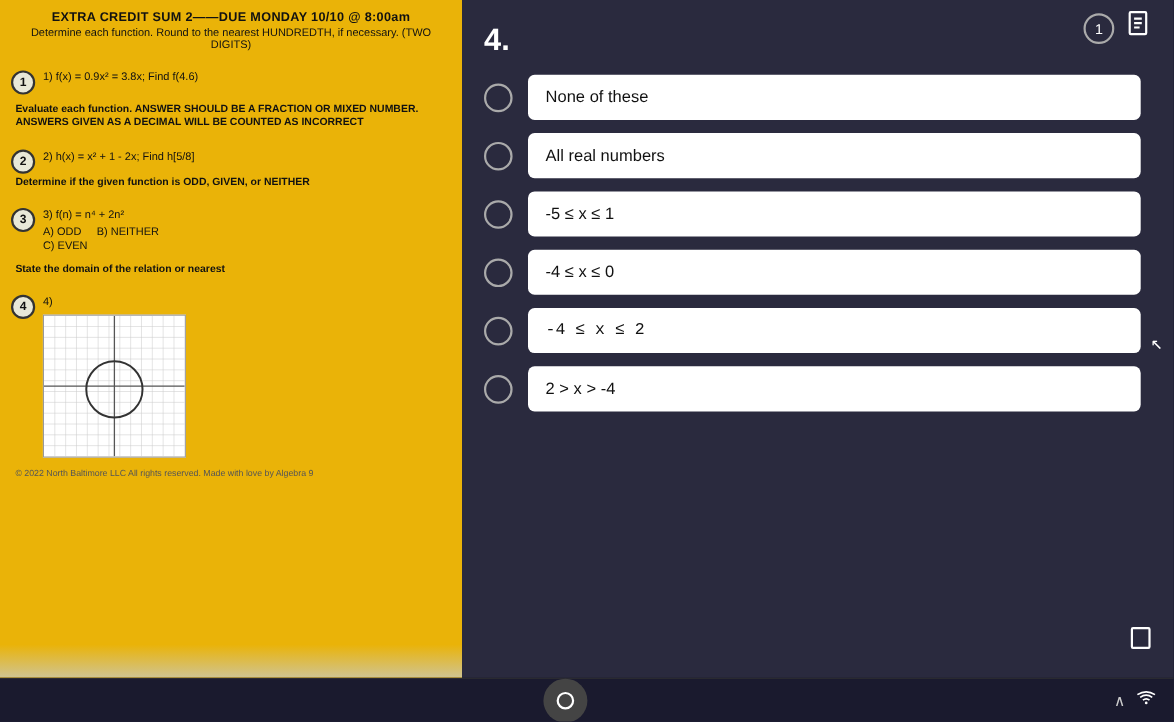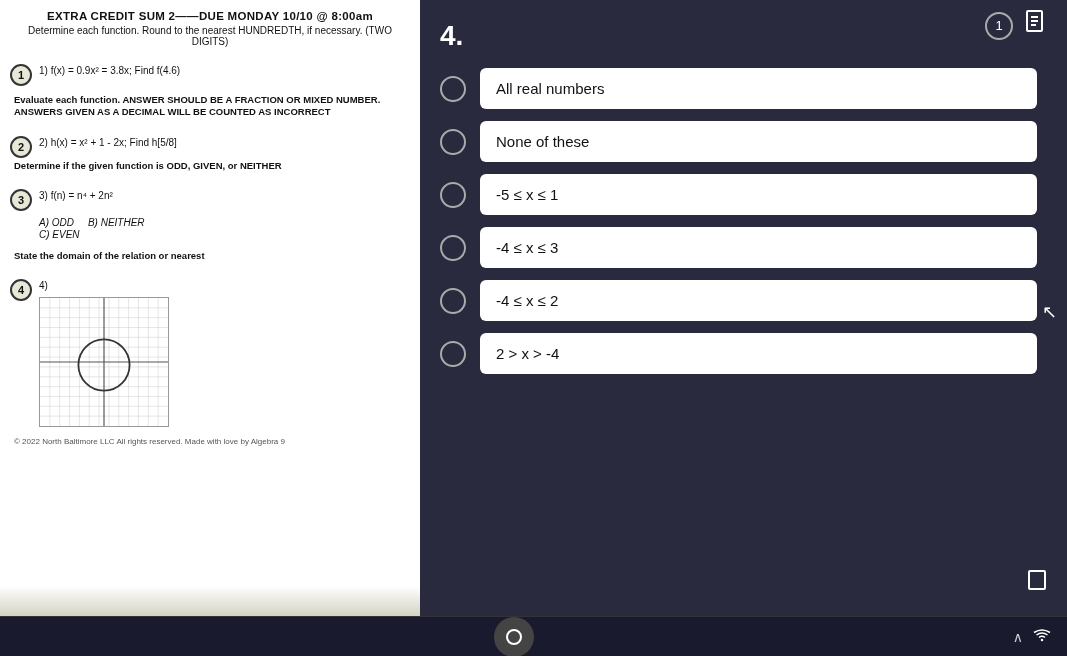--- a/index.html
+++ b/index.html
@@ -16,21 +16,21 @@
     .main-container {
       display: flex;
       flex: 1;
       background: #2a2a3e;
       position: relative;
     }
 
     
     .left-panel {
       width: 420px;
-      background: #ffffff;
+      background: #eab308;
       padding: 10px 14px;
       position: relative;
       overflow: hidden;
       font-size: 11px;
       color: #111;
     }
 
     .worksheet-title {
       font-weight: bold;
       font-size: 11.5px;
@@ -80,22 +80,21 @@
     .section-header {
       font-size: 9.5px;
       font-weight: bold;
       margin-bottom: 3px;
       line-height: 1.3;
       margin-top: 16px;
     }
 
     .answer-choices {
       font-size: 10px;
-      margin-top: 14px;
-      font-style: italic;
+      margin-top: 3px;
     }
 
     .answer-choice {
       display: block;
       margin-bottom: 1px;
     }
 
     .graph-area {
       width: 130px;
       height: 130px;
@@ -362,39 +361,39 @@
           <line x1="6" y1="11" x2="13" y2="11"></line>
           <line x1="6" y1="15" x2="11" y2="15"></line>
         </svg>
       </div>
     </div>
 
     <div class="question-number-large">4.</div>
 
     <div class="answer-option">
       <div class="radio-circle"></div>
+      <div class="answer-box">None of these</div>
+    </div>
+
+    <div class="answer-option">
+      <div class="radio-circle"></div>
       <div class="answer-box">All real numbers</div>
     </div>
 
     <div class="answer-option">
       <div class="radio-circle"></div>
-      <div class="answer-box">None of these</div>
+      <div class="answer-box">-5 ≤ x ≤ 1</div>
     </div>
 
     <div class="answer-option">
       <div class="radio-circle"></div>
-      <div class="answer-box">-5 ≤ x ≤ 1</div>
-    </div>
-
-    <div class="answer-option">
-      <div class="radio-circle"></div>
-      <div class="answer-box">-4 ≤ x ≤ 3</div>
-    </div>
-
-    <div class="answer-option" style="position:relative;">
+      <div class="answer-box">-4 ≤ x ≤ 0</div>
+    </div>
+
+    <div class="answer-option" style="position:relative;font-family:Liberation Mono, monospace;">
       <div class="radio-circle"></div>
       <div class="answer-box">-4 ≤ x ≤ 2</div>
 
       <div class="cursor-arrow" style="position:absolute;right:-20px;top:50%;transform:translateY(-50%);color:#fff;font-size:18px;">↖</div>
     </div>
 
     <div class="answer-option">
       <div class="radio-circle"></div>
       <div class="answer-box">2 &gt; x &gt; -4</div>
     </div>

